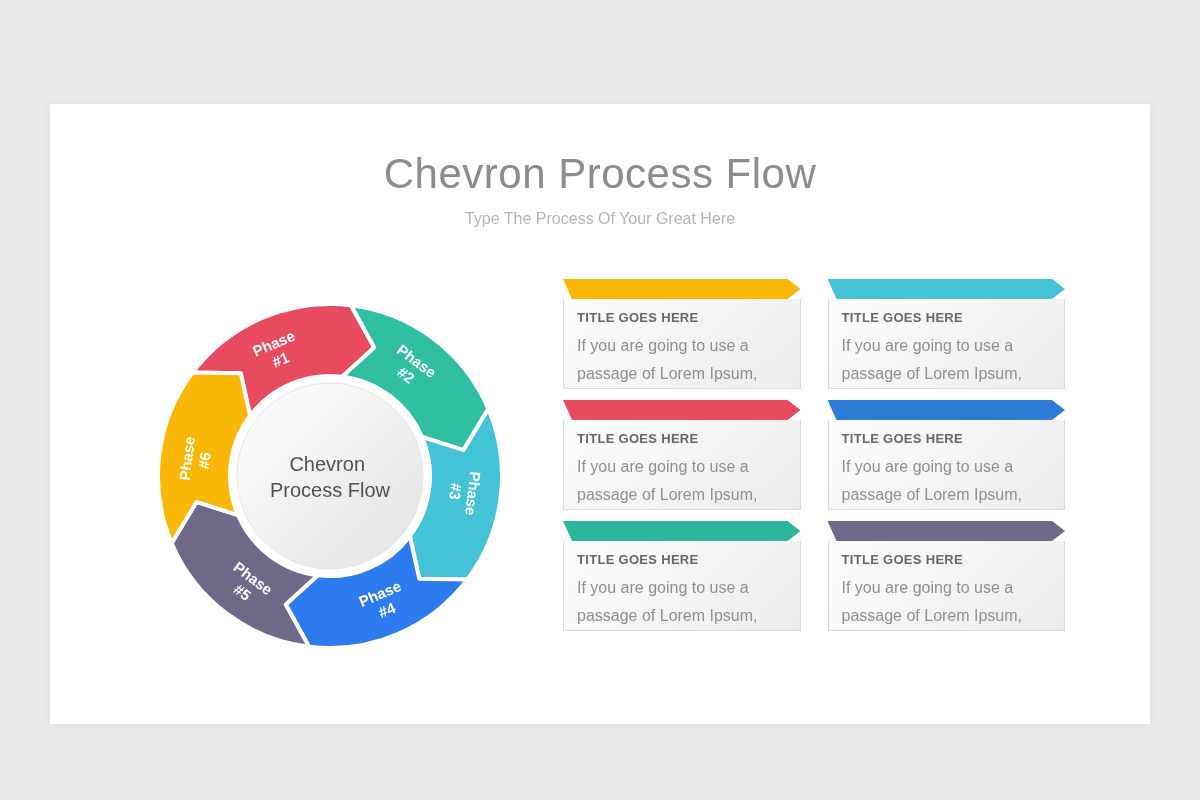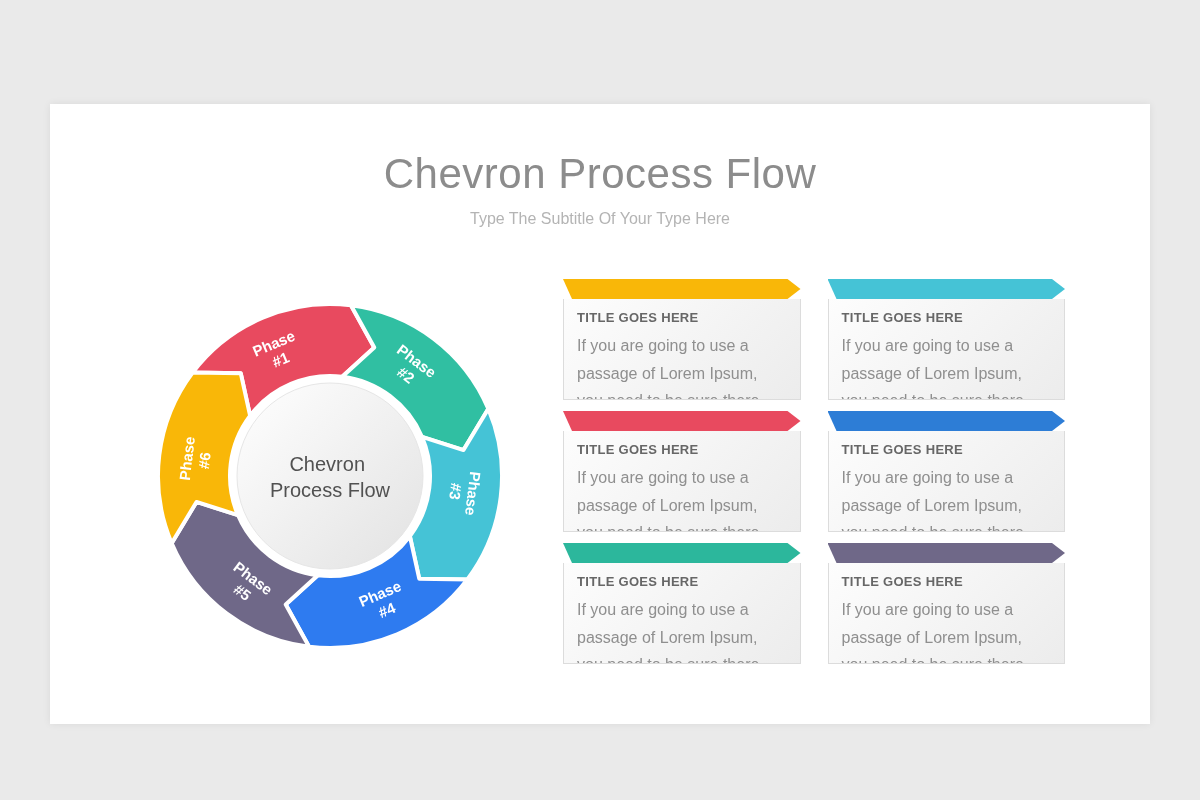--- a/index.html
+++ b/index.html
@@ -16,35 +16,35 @@
 
   .ring { position:absolute; left:90px; top:182px; width:380px; height:380px; }
   .phase-label { fill:#ffffff; font-size:15px; font-weight:600; text-anchor:middle; }
   .hub-label { fill:#515151; font-size:20px; font-weight:500; text-anchor:middle; }
 
   .cards { position:absolute; left:513px; top:175px; width:502px;
            display:grid; grid-template-columns:1fr 1fr; column-gap:27px; row-gap:11px; }
   .card { width:100%; }
   .card-banner { height:20px; width:100%;
     clip-path:polygon(0 0, calc(100% - 13px) 0, 100% 50%, calc(100% - 13px) 100%, 9px 100%); }
-  .card-body { height:101px; border:1px solid #dcdcdc; border-top:none;
+  .card-body { height:90px; border:1px solid #dcdcdc; border-top:none;
     background:linear-gradient(135deg,#fdfdfd 0%,#ececec 100%);
     padding:11px 24px 10px 13px; overflow:hidden; }
   .card-title { font-size:13px; font-weight:700; color:#676767; letter-spacing:.3px;
     margin-bottom:7px; }
   .card-text { font-size:16px; color:#8f8f8f; line-height:1.72; }
 </style>
 </head>
 <body>
 
 <div class="stage">
   <div class="slide">
 
     <h1 class="title">Chevron Process Flow</h1>
-    <div class="subtitle">Type The Subtitle Of Your Type Here</div>
+    <div class="subtitle">Type The Process Of Your Great Here</div>
 
     <svg class="ring" viewBox="-190 -190 380 380">
       <defs>
         <linearGradient id="hubGrad" x1="0" y1="0" x2="1" y2="1">
           <stop offset="0" stop-color="#ffffff"></stop>
           <stop offset="1" stop-color="#e2e2e2"></stop>
         </linearGradient>
       </defs>
       <g id="segments">
           <path d="M -137.37 -103.51 A 172 172 0 0 1 20.96 -170.72 L 44.28 -128.59 L 12.19 -99.25 A 100 100 0 0 0 -79.86 -60.18 L -89.22 -102.64 Z" fill="#e84a5f" stroke="#ffffff" stroke-width="4" stroke-linejoin="round"></path>

